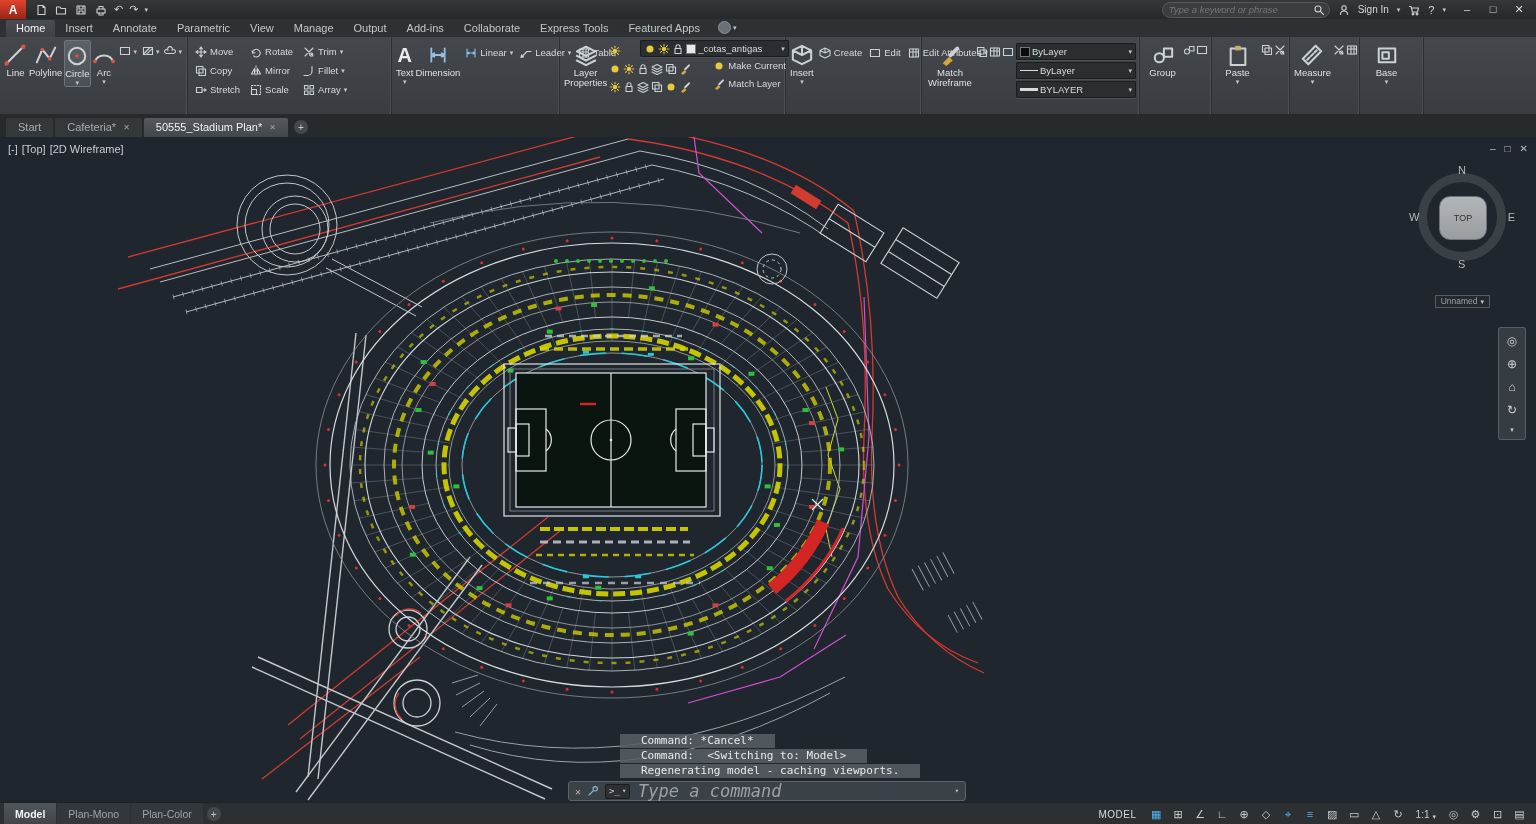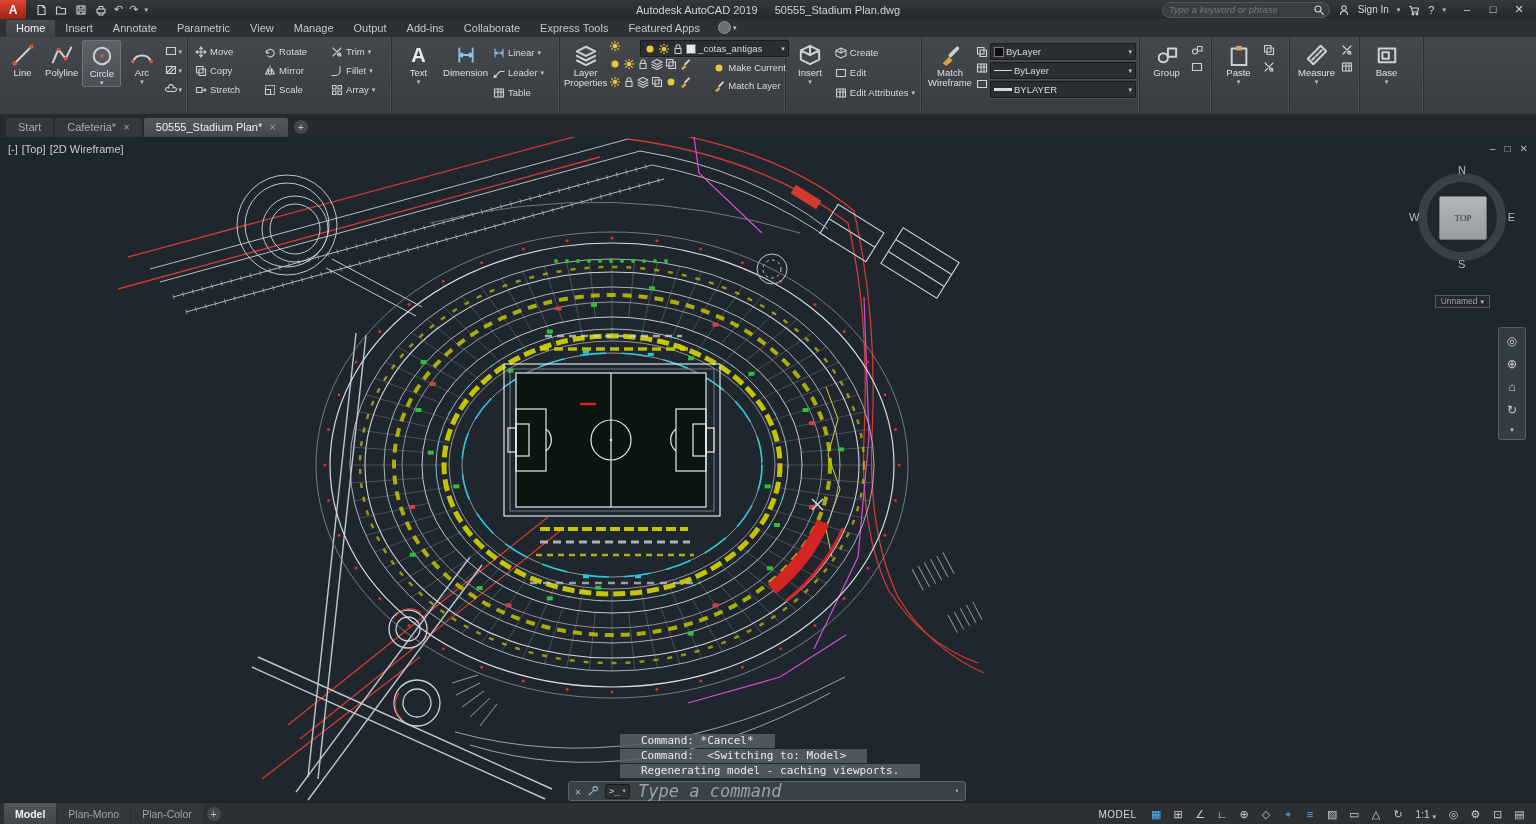--- a/index.html
+++ b/index.html
@@ -28,48 +28,48 @@
   .ribbon-opt{margin-left:8px;display:flex;align-items:center;gap:2px;padding-bottom:3px;}
   .circ{width:11px;height:11px;border-radius:50%;background:#6a7076;border:1px solid #8a9096;display:inline-block;}
   
   .ribbon{position:absolute;top:37px;left:0;right:0;height:77px;background:linear-gradient(#44484c,#393d41);display:flex;}
   .panel{position:relative;height:100%;border-right:1px solid #2b2e31;box-shadow:inset -1px 0 0 #4d5155;padding:3px 3px 14px 4px;display:flex;align-items:flex-start;gap:2px;}
   .plabel{position:absolute;left:0;right:0;bottom:0;height:13px;background:#34383b;color:#b7bcc0;font-size:9.5px;display:flex;align-items:center;justify-content:center;gap:3px;}
   .bigbtn{width:45px;display:flex;flex-direction:column;align-items:center;color:#dde0e2;font-size:9.5px;line-height:10px;text-align:center;padding-top:2px;border-radius:2px;}
   .bigbtn .bicon{height:26px;display:flex;align-items:center;justify-content:center;}
   .bigbtn.hl{background:linear-gradient(#5b6167,#4a5055);border:1px solid #6d7378;}
   .Aicon{font-size:20px;font-weight:bold;color:#e8ebed;line-height:22px;}
-  .smallcol{display:flex;flex-direction:column;justify-content:flex-end;gap:1px;padding-top:2px;}
+  .smallcol{display:flex;flex-direction:row;justify-content:flex-end;gap:1px;padding-top:2px;}
   .sbtn{display:flex;align-items:center;gap:2px;height:18px;padding:0 2px;}
   .tool{display:flex;align-items:center;gap:3px;font-size:9.5px;color:#d7dadc;height:19px;padding:0 3px;white-space:nowrap;}
-  .mgrid{display:grid;grid-template-columns:auto auto auto;column-gap:18px;padding-top:2px;}
+  .mgrid{display:grid;grid-template-columns:auto auto auto;column-gap:4px;padding-top:2px;}
   .combo{display:flex;align-items:center;gap:2px;background:#2a2e31;border:1px solid #1a1d1f;box-shadow:0 1px 0 #4d5155;border-radius:1px;height:15px;padding:0 3px;color:#d8dbde;font-size:9.5px;white-space:nowrap;}
   .combo .ct{flex:1;overflow:hidden;}
   .swatch{width:8px;height:8px;background:#e8e8e8;border:1px solid #777;display:inline-block;}
   .swatch.dark{background:#0c0c0e;}
   .linesample{width:18px;height:1px;background:#d8dbde;display:inline-block;}
   .linesample.thick{height:3px;}
   .lcol{display:flex;flex-direction:column;gap:1px;}
-  .lrow{display:flex;align-items:flex-start;gap:19px;height:17px;}
+  .lrow{display:flex;align-items:flex-end;gap:19px;height:17px;}
   .iconsrow{display:flex;align-items:center;gap:2px;}
   
   .doctabs{position:absolute;top:114px;left:0;right:0;height:23px;background:#272a2d;display:flex;align-items:flex-end;padding-left:6px;gap:2px;}
   .doctabs .dtab{font-size:11px;color:#a7acb0;background:#35383b;padding:3px 12px 4px;border-radius:2px 2px 0 0;display:flex;align-items:center;gap:7px;}
   .doctabs .dtab.active{background:linear-gradient(#55595e,#43474b);color:#f0f1f2;}
   .tabx{font-size:8px;color:#9da2a6;}
   .plus-tab{width:14px;height:14px;border-radius:50%;background:#44484c;color:#c3c7ca;font-size:10px;display:flex;align-items:center;justify-content:center;margin:0 0 3px 4px;}
   
   .canvas{position:absolute;top:137px;left:0;width:1536px;height:665px;background:#1f262d;overflow:hidden;}
   .canvas svg#plan{position:absolute;inset:0;}
   .vplabel{position:absolute;left:8px;top:6px;font-size:11px;color:#c8cdd1;display:flex;gap:4px;}
   .vpctrl{position:absolute;right:8px;top:6px;color:#b9bdc0;font-size:10px;display:flex;gap:9px;}
   .viewcube{position:absolute;right:24px;top:30px;width:100px;height:100px;}
   .vc-ring{position:absolute;left:6px;top:6px;width:88px;height:88px;border-radius:50%;border:9px solid rgba(125,132,138,.28);box-sizing:border-box;}
   .vc-letter{position:absolute;color:#b3b9bd;font-size:11px;}
-  .vc-face{position:absolute;left:27px;top:29px;width:46px;height:42px;background:linear-gradient(#b2b6b9,#999da0);border:1px solid #6e7478;border-radius:2px;color:#2e3133;font-size:9px;display:flex;align-items:center;justify-content:center;font-family:Liberation Serif, serif;}
+  .vc-face{position:absolute;left:27px;top:29px;width:46px;height:42px;background:linear-gradient(#b2b6b9,#999da0);border:1px solid #6e7478;border-radius:11px;color:#2e3133;font-size:9px;display:flex;align-items:center;justify-content:center;}
   .viewname{position:absolute;right:46px;top:158px;border:1px solid #565c61;background:rgba(40,44,48,.55);color:#9aa0a5;font-size:8.5px;padding:0 5px;height:11px;line-height:11px;display:flex;align-items:center;gap:3px;}
   .navbar{position:absolute;right:10px;top:190px;width:26px;background:rgba(110,117,123,.28);border:1px solid rgba(152,158,164,.35);border-radius:3px;display:flex;flex-direction:column;align-items:center;gap:9px;padding:6px 0;color:#d0d4d7;font-size:12px;}
   .cmd-hist{position:absolute;left:620px;top:597px;display:flex;flex-direction:column;align-items:flex-start;gap:1px;font-family:"DejaVu Sans Mono",monospace;font-size:11px;}
   .cmd-hist .chip{background:rgba(88,94,99,.88);color:#e7eaec;padding:0 21px;height:14px;line-height:14px;white-space:pre;}
   .cmdbar{position:absolute;left:568px;top:644px;width:398px;height:20px;background:rgba(62,68,73,.94);border:1px solid #5d6368;border-radius:3px;display:flex;align-items:center;gap:6px;padding:0 6px;box-sizing:border-box;font-family:"DejaVu Sans Mono",monospace;}
   .cmdbar .cx{color:#aeb3b7;font-size:10px;}
   .cmdchip{background:#2c3033;border:1px solid #191c1e;border-radius:2px;color:#c8cdd1;font-size:9px;height:13px;display:flex;align-items:center;padding:0 3px;gap:2px;}
   .cmdbar input{flex:1;background:transparent;border:0;outline:0;color:#c3c8cc;font-size:17px;font-family:"DejaVu Sans Mono",monospace;}
   .cmdbar input::placeholder{color:#9aa0a5;font-style:italic;}
   
@@ -108,24 +108,20 @@
         </i>
       <i>
           <svg class="ic" width="12" height="12" viewBox="0 0 12 12">
             <rect x="2" y="5" width="8" height="4"></rect>
             <path d="M4,5 L4,2.5 L8,2.5 L8,5 M4,9 L4,11 L8,11 L8,9"></path>
           </svg>
         </i>
       <span class="uchar">↶</span>
       <span class="uchar">↷</span>
       <span class="caret">▾</span>
-    </div>
-    <div class="title-center">
-      <span>Autodesk AutoCAD 2019</span>
-      <span class="doc">50555_Stadium Plan.dwg</span>
     </div>
     <div class="tb-right">
       <div class="searchbox">
         <input placeholder="Type a keyword or phrase" style="">
         <i>
             <svg class="ic" width="12" height="12" viewBox="0 0 12 12">
               <circle cx="5" cy="5" r="3"></circle>
               <path d="M7.3,7.3 L10.5,10.5"></path>
             </svg>
           </i>

